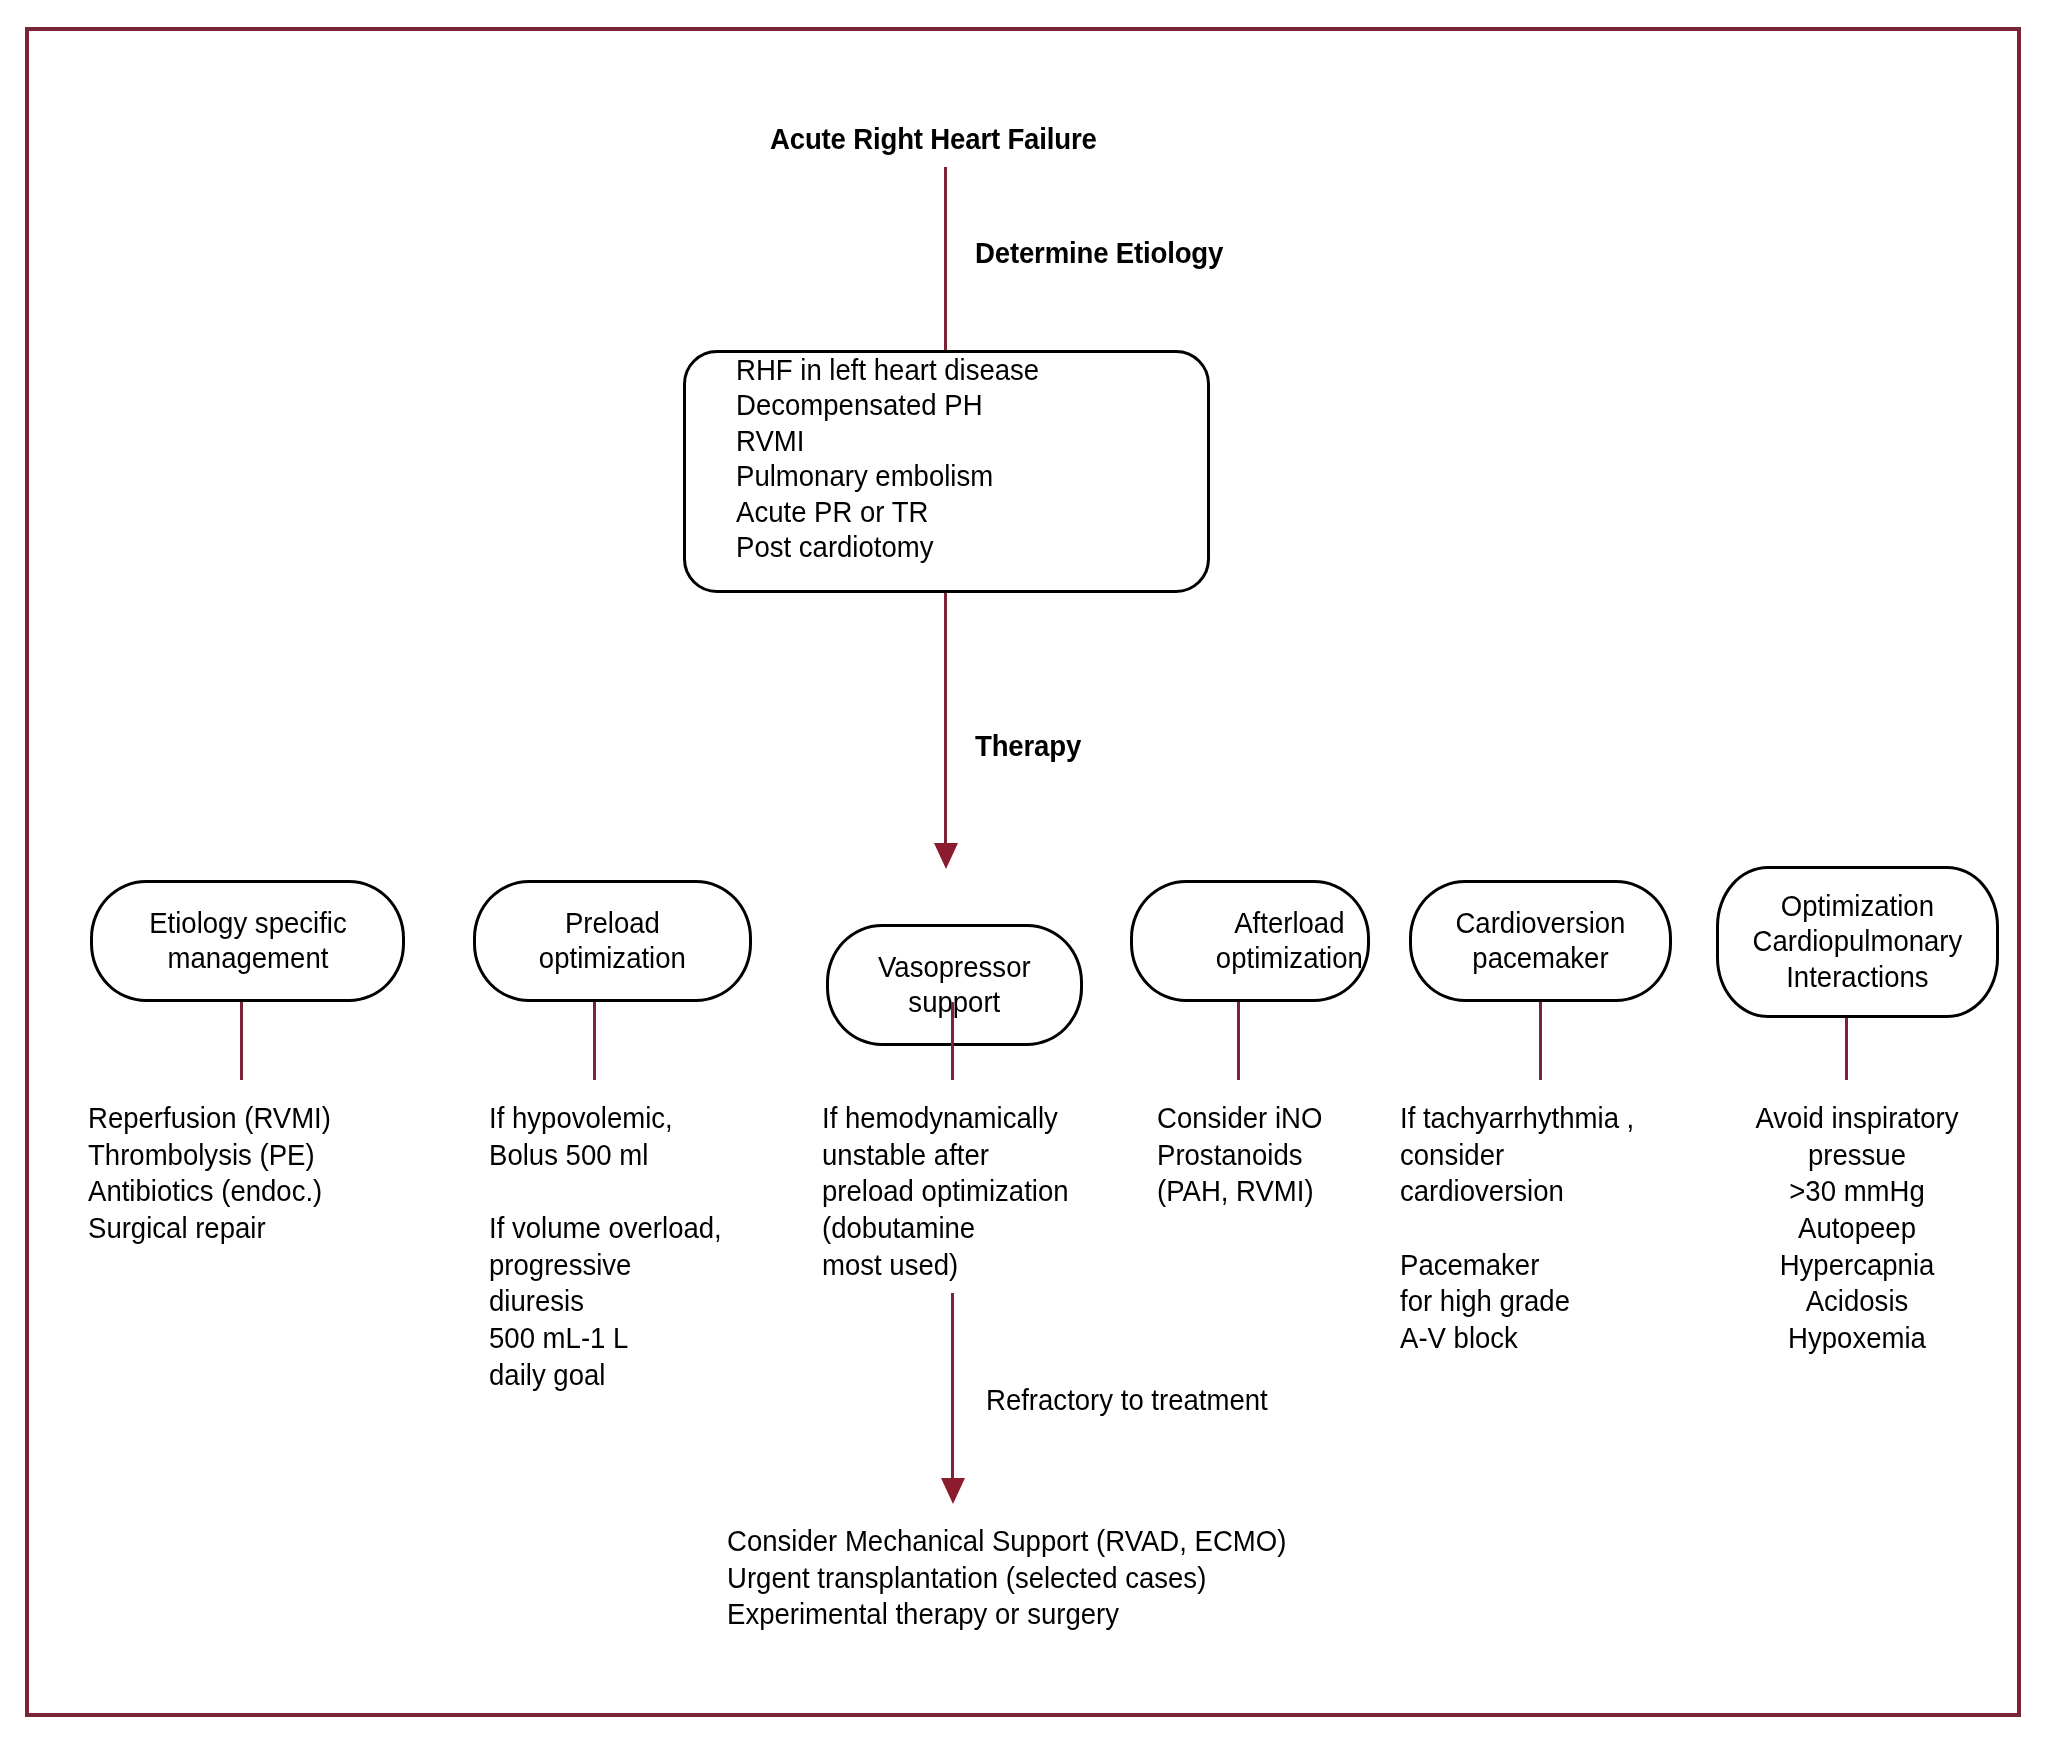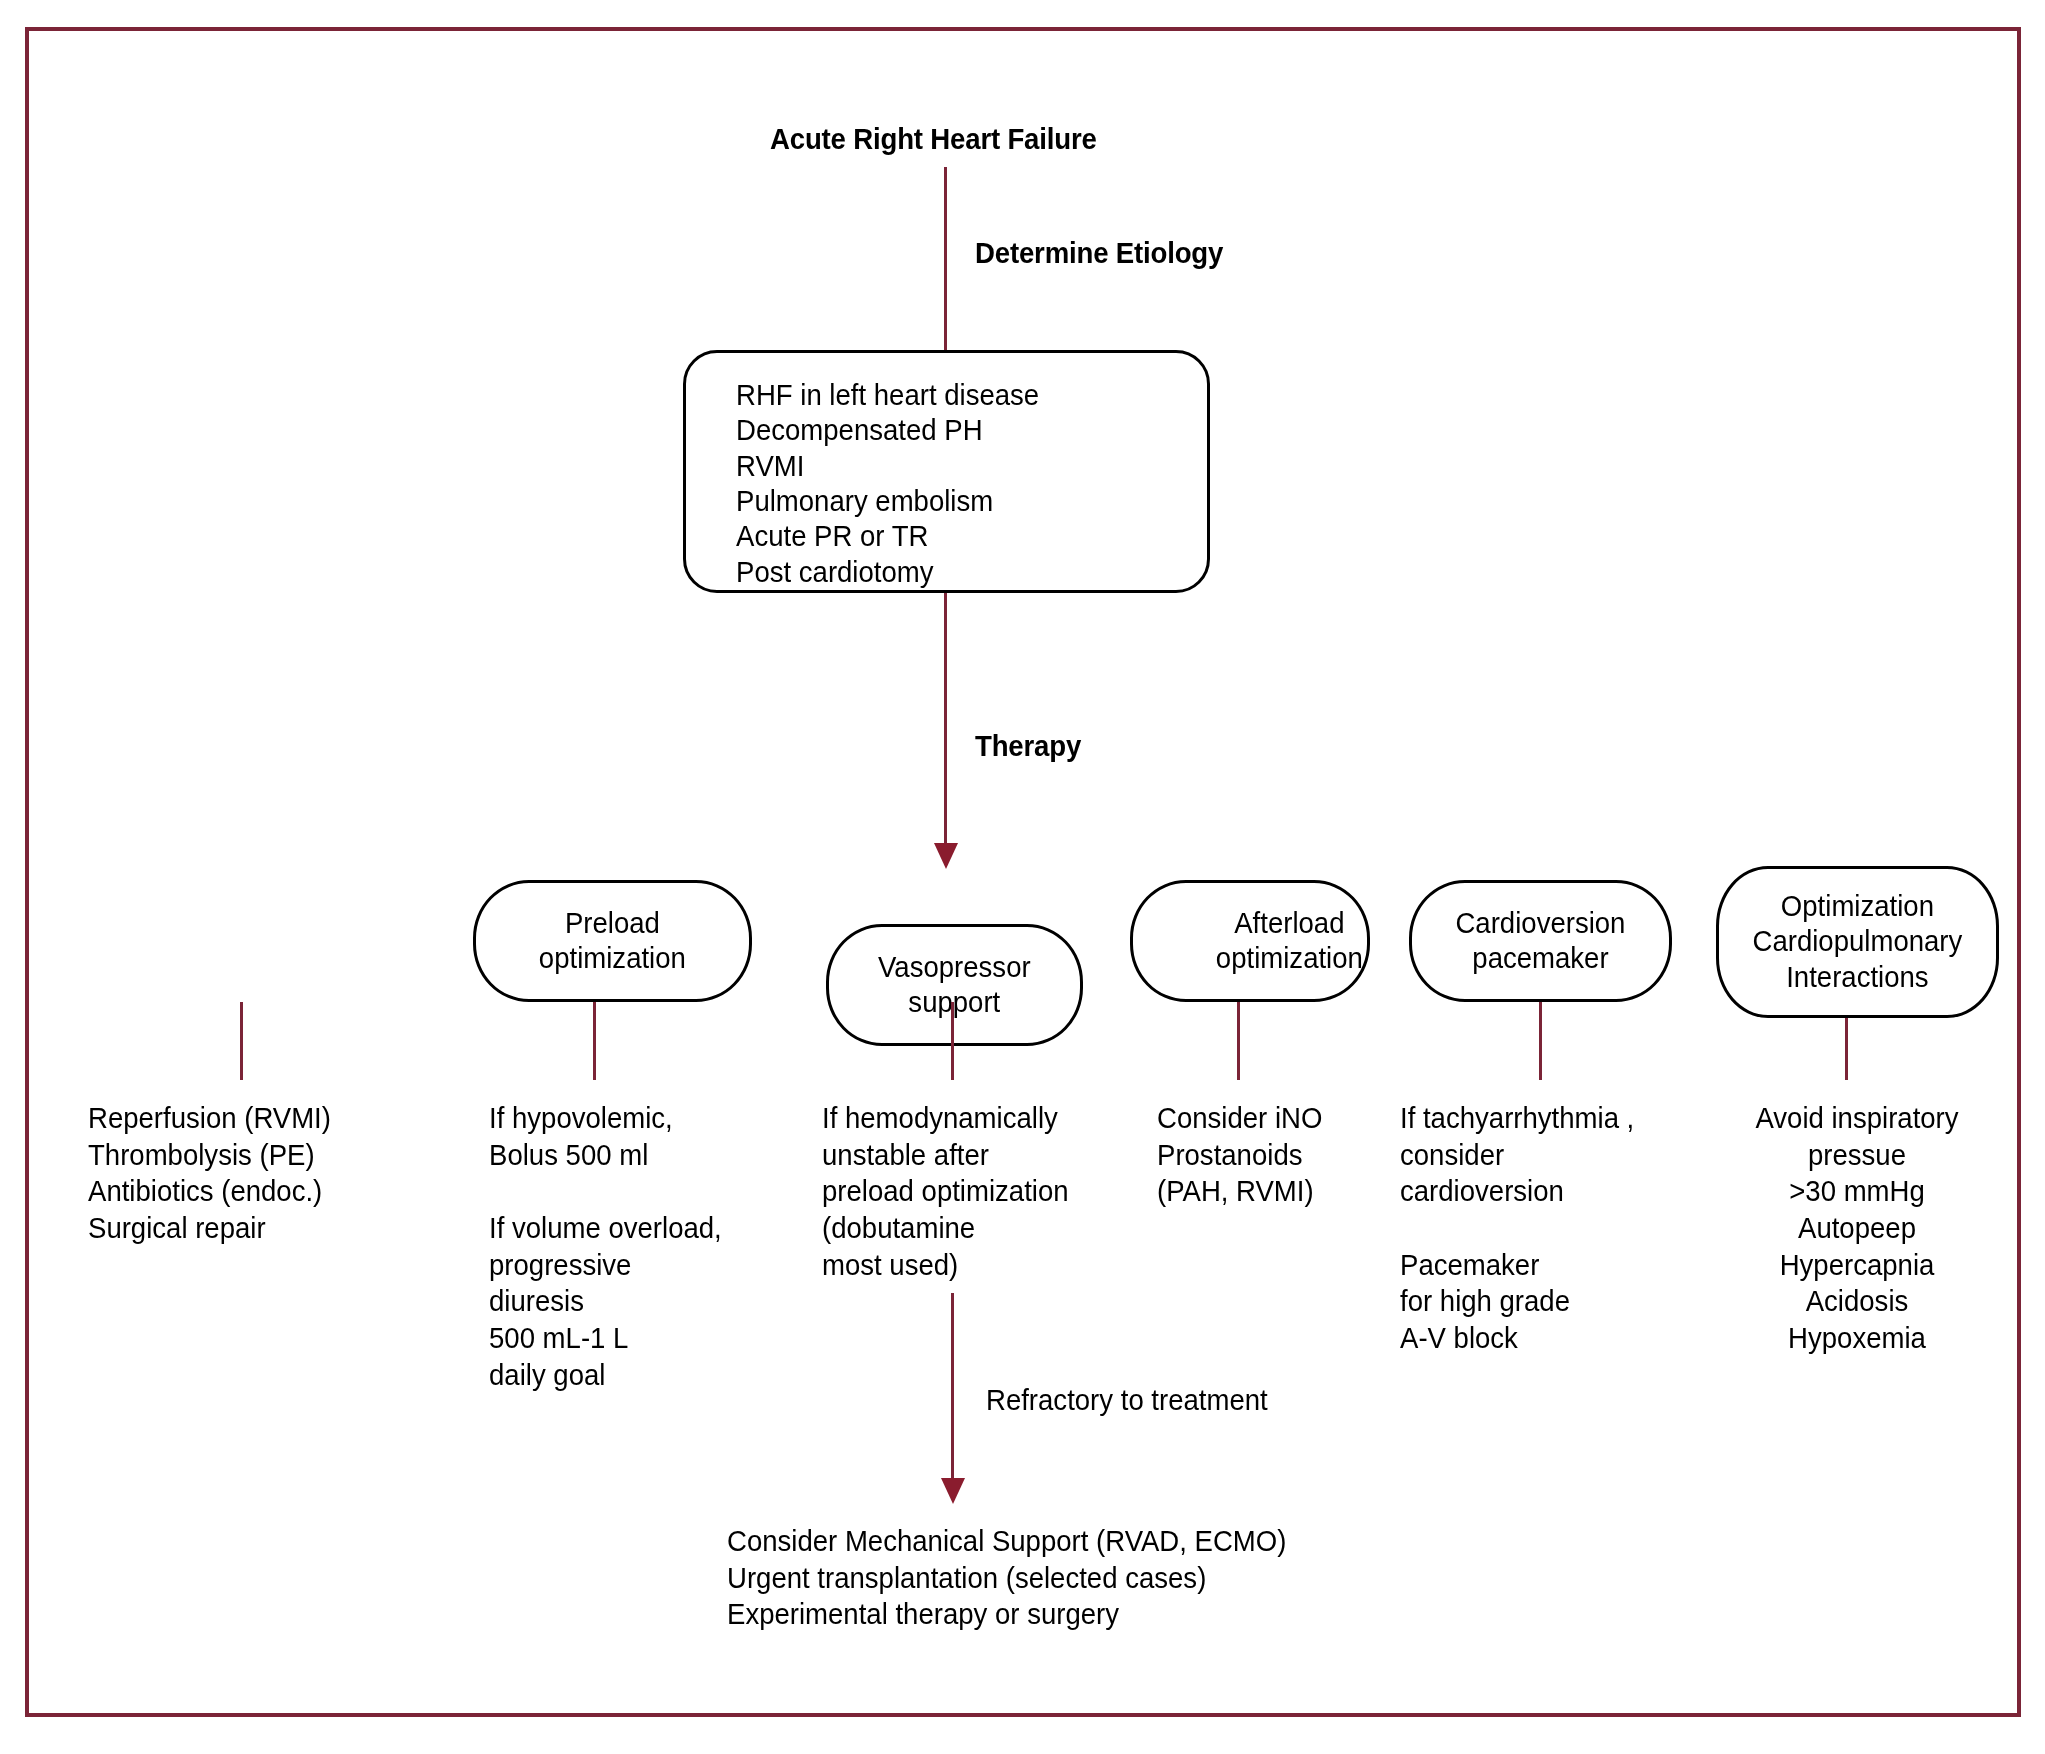--- a/index.html
+++ b/index.html
@@ -65,21 +65,21 @@
     display:block;
     font-size:29px;
     line-height:1.22;
     white-space:pre-line;
     transform:scaleX(0.95);
   }
   #etiology-box{
     left:683px;top:350px;width:527px;height:243px;
     border-radius:34px;
     justify-content:flex-start;
-    align-items:flex-end;
+    align-items:flex-start;
     text-align:left;
     padding-left:50px;
   }
   #etiology-box span{text-align:left;transform-origin:left center;}
   .therapy-node{
     height:122px;
     border-radius:56px/58px;
   }
   
   .vline{
@@ -117,20 +117,24 @@
 Pulmonary embolism
 Acute PR or TR
 Post cardiotomy</span>
     </div>
 
     <div class="vline" style="left:944px;top:593px;height:263px;"></div>
     <div class="arrowhead" style="left:934px;top:843px;"></div>
 
     <div class="hdr" style="left:975px;top:730px;">Therapy</div>
 
+    <div class="node therapy-node" style="left:90px;top:880px;width:315px;">
+      <span>Etiology specific
+management</span>
+    </div>
 
     <div class="node therapy-node" style="left:473px;top:880px;width:279px;justify-content:center;">
       <span>Preload
 optimization</span>
     </div>
 
     <div class="node therapy-node" style="left:826px;top:924px;width:257px;">
       <span>Vasopressor
 support</span>
     </div>

